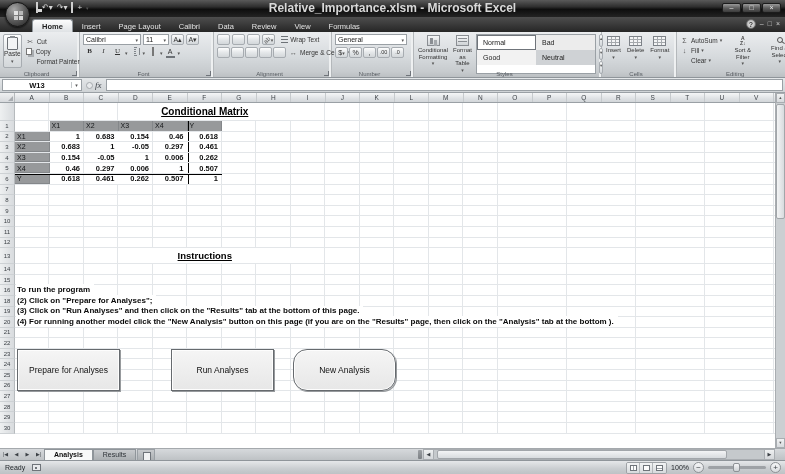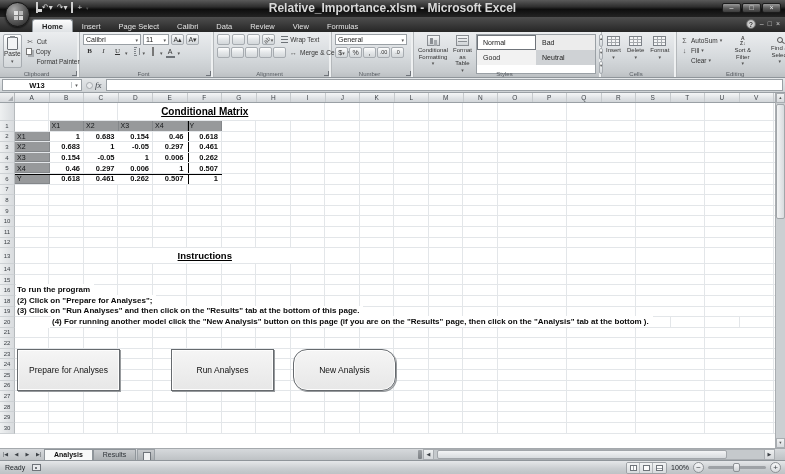--- a/index.html
+++ b/index.html
@@ -197,21 +197,21 @@
     <div class="winbtns">
       <div class="winbtn">–</div>
       <div class="winbtn">□</div>
       <div class="winbtn">×</div>
     </div>
   </div>
 
   <div class="tabrow">
     <div class="rtab active">Home</div>
     <div class="rtab">Insert</div>
-    <div class="rtab">Page Select</div>
+    <div class="rtab">Page Layout</div>
     <div class="rtab">Calibri</div>
     <div class="rtab">Data</div>
     <div class="rtab">Review</div>
     <div class="rtab">View</div>
     <div class="rtab">Formulas</div>
     <div class="docbtns">
       <span class="helpbtn">?</span>
       <span class="dwb">–</span>
       <span class="dwb">□</span>
       <span class="dwb">×</span>
@@ -570,21 +570,21 @@
             <div class="gbody">
               <span class="itext">(2) Click on "Prepare for Analyses";</span>
             </div>
           </div>
           <div class="grow" style="height: 10.6px;">
             <div class="gut">19</div>
             <div class="gbody">
               <span class="itext">(3) Click on "Run Analyses" and then click on the "Results" tab at the bottom of this page.</span>
             </div>
           </div>
-          <div class="grow" style="height: 10.6px; gap: 35px;">
+          <div class="grow" style="height: 10.6px;">
             <div class="gut">20</div>
             <div class="gbody">
               <span class="itext">(4) For running another model click the "New Analysis" button on this page (if you are on the "Results" page, then click on the "Analysis" tab at the bottom ).</span>
             </div>
           </div>
           <div class="grow" style="height: 10.6px;">
             <div class="gut">21</div>
             <div class="gbody"></div>
           </div>
           <div class="grow" style="height: 10.6px;">

